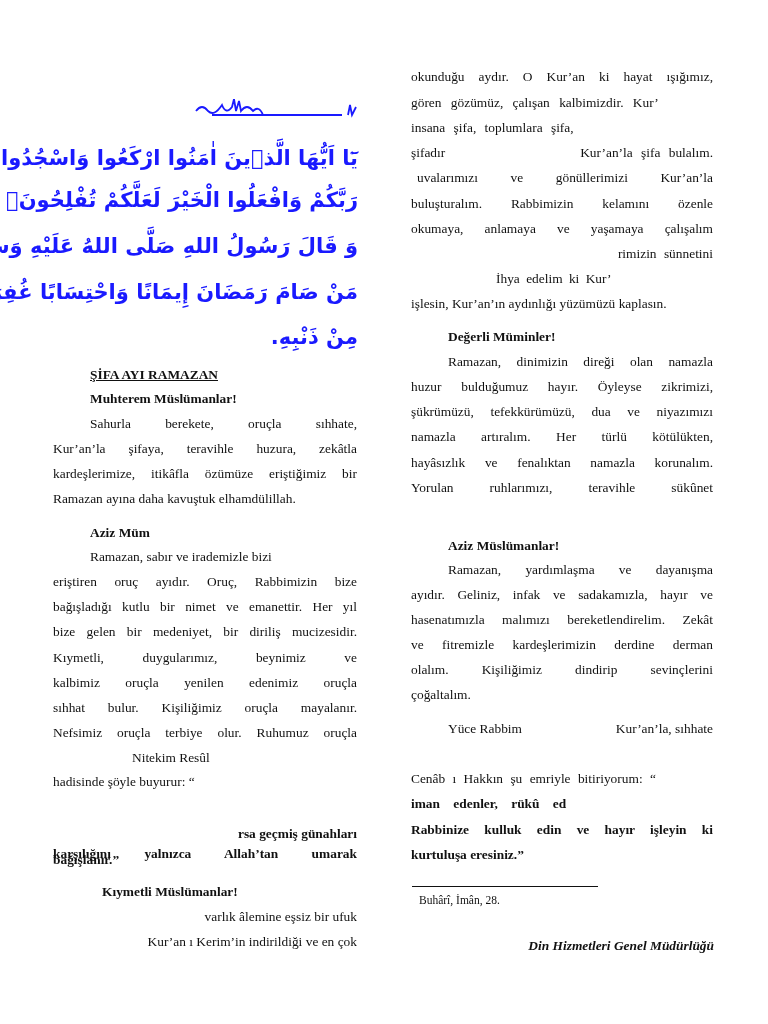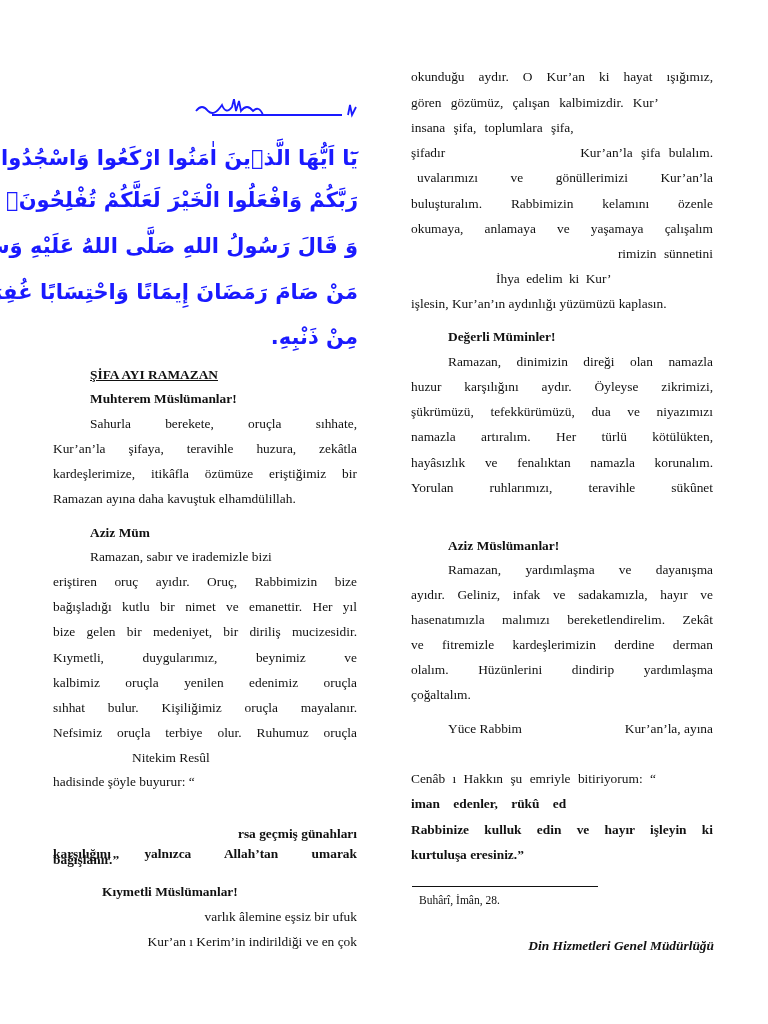--- a/index.html
+++ b/index.html
@@ -73,36 +73,36 @@
   <div class="line" style="right:0; left:auto; top:145px; word-spacing:5px;">Kur’an’la şifa bulalım.</div>
   <div class="line just" style="left:6px; width:296px; top:170px;">uvalarımızı ve gönüllerimizi Kur’an’la</div>
   <div class="line just" style="top:196px;">buluşturalım. Rabbimizin kelamını özenle</div>
   <div class="line just" style="top:221px;">okumaya, anlamaya ve yaşamaya çalışalım</div>
   <div class="line" style="right:0; left:auto; top:246px; word-spacing:4px;">rimizin sünnetini</div>
   <div class="line" style="left:85px; top:271px; word-spacing:3px;">İhya edelim ki Kur’</div>
   <div class="line" style="top:296px;">işlesin, Kur’an’ın aydınlığı yüzümüzü kaplasın.</div>
 
   <div class="line bold" style="left:37px; top:329px;">Değerli Müminler!</div>
   <div class="line just" style="left:37px; width:265px; top:354px;">Ramazan, dinimizin direği olan namazla</div>
-  <div class="line just" style="top:379px;">huzur karşılığını aydır. Öyleyse zikrimizi,</div>
+  <div class="line just" style="top:379px;">huzur bulduğumuz hayır. Öyleyse zikrimizi,</div>
   <div class="line just" style="top:404px;">şükrümüzü, tefekkürümüzü, dua ve niyazımızı</div>
   <div class="line just" style="top:429px;">namazla artıralım. Her türlü kötülükten,</div>
   <div class="line just" style="top:455px;">hayâsızlık ve fenalıktan namazla korunalım.</div>
   <div class="line just" style="top:480px;">Yorulan ruhlarımızı, teravihle sükûnet</div>
 
   <div class="line bold" style="left:37px; top:538px;">Aziz Müslümanlar!</div>
   <div class="line just" style="left:37px; width:265px; top:562px;">Ramazan, yardımlaşma ve dayanışma</div>
   <div class="line just" style="top:587px;">ayıdır. Geliniz, infak ve sadakamızla, hayır ve</div>
   <div class="line just" style="top:612px;">hasenatımızla malımızı bereketlendirelim. Zekât</div>
   <div class="line just" style="top:637px;">ve fitremizle kardeşlerimizin derdine derman</div>
-  <div class="line just" style="top:662px;">olalım. Hüzünlerini dindirip yardımlaşma</div>
+  <div class="line just" style="top:662px;">olalım. Kişiliğimiz dindirip sevinçlerini</div>
   <div class="line" style="top:687px;">çoğaltalım.</div>
 
   <div class="line" style="left:37px; top:721px;">Yüce Rabbim</div>
-  <div class="line" style="right:0; left:auto; top:721px;">Kur’an’la, ayına</div>
+  <div class="line" style="right:0; left:auto; top:721px;">Kur’an’la, sıhhate</div>
 
   <div class="line" style="top:771px; word-spacing:4px;">Cenâb ı Hakkın şu emriyle bitiriyorum: “</div>
   <div class="line bold" style="top:796px; word-spacing:10px;">iman edenler, rükû ed</div>
   <div class="line bold just" style="top:822px;">Rabbinize kulluk edin ve hayır işleyin ki</div>
   <div class="line bold" style="top:847px;">kurtuluşa eresiniz.”</div>
 </div>
 
 <div class="rule"></div>
 <div class="footnote">Buhârî, İmân, 28.</div>
 <div class="sign">Din Hizmetleri Genel Müdürlüğü</div>

